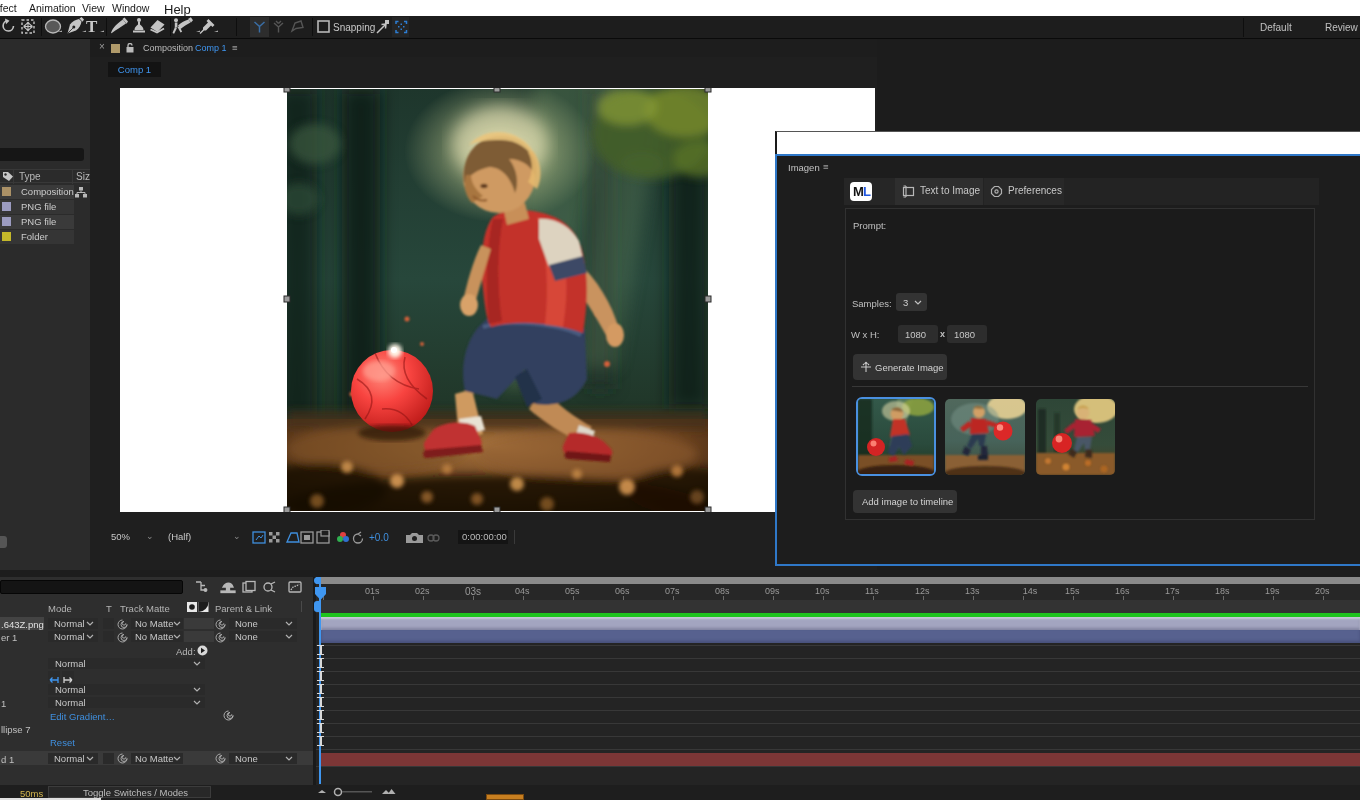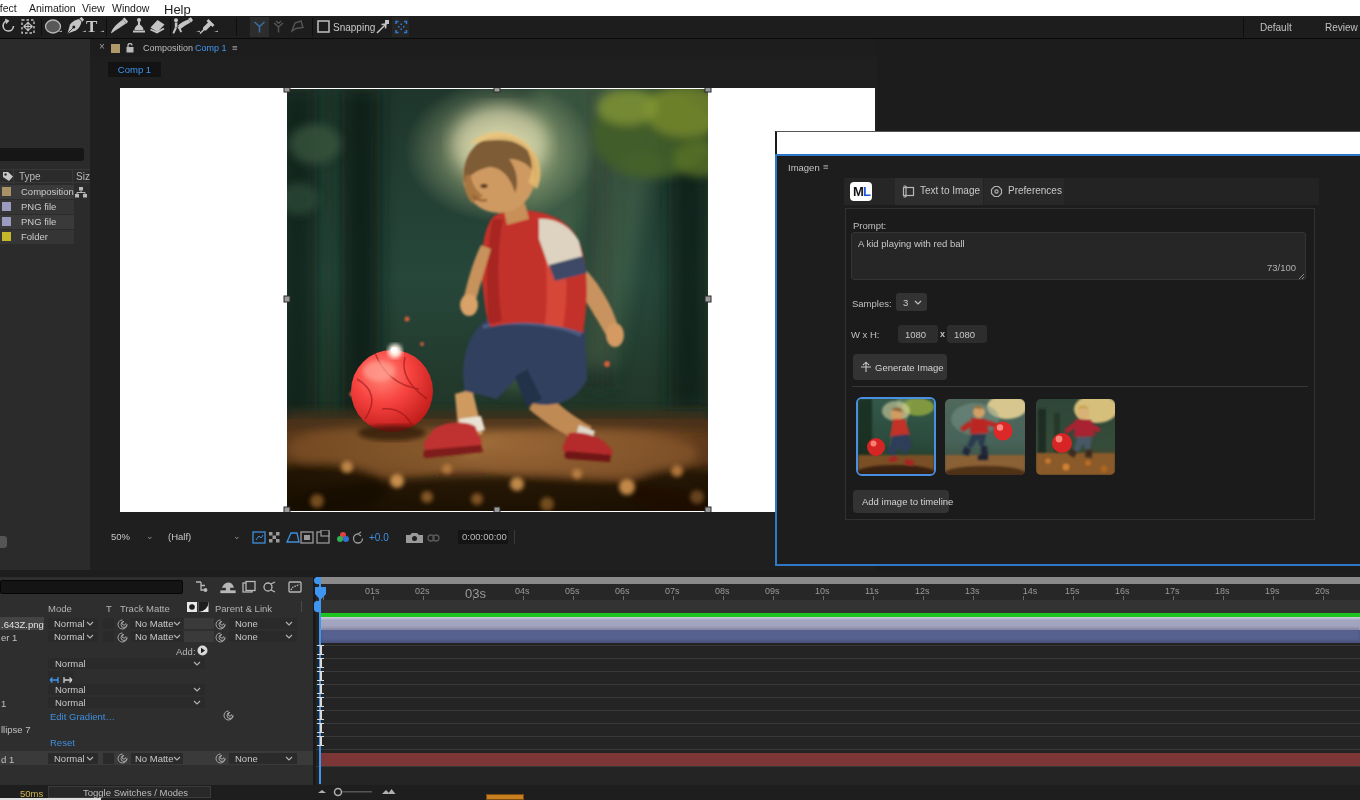--- a/index.html
+++ b/index.html
@@ -380,21 +380,21 @@
     <div class="abs" style="left:314px;top:7px;width:7px;height:7px;background:#3f96f0;border-radius:4px 0 0 4px;"></div>
 
     <div class="abs" style="left:316px;top:14px;width:1044px;height:16px;background:#272727;"></div>
     <div class="abs" id="ruler">
         <div class="abs" style="left:315px;top:16px;width:30px;font-size:9px;color:#9a9a9a;">0s</div>
         <div class="abs" style="left:323px;top:26px;width:1px;height:4px;background:#6a6a6a;"></div>
         <div class="abs" style="left:365px;top:16px;width:30px;font-size:9px;color:#9a9a9a;">01s</div>
         <div class="abs" style="left:373px;top:26px;width:1px;height:4px;background:#6a6a6a;"></div>
         <div class="abs" style="left:415px;top:16px;width:30px;font-size:9px;color:#9a9a9a;">02s</div>
         <div class="abs" style="left:423px;top:26px;width:1px;height:4px;background:#6a6a6a;"></div>
-        <div class="abs" style="left:465px;top:16px;width:30px;font-size:13px;color:#9a9a9a;">03s</div>
+        <div class="abs" style="left:465px;top:16px;width:30px;font-size:10px;color:#9a9a9a;">03s</div>
         <div class="abs" style="left:473px;top:26px;width:1px;height:4px;background:#6a6a6a;"></div>
         <div class="abs" style="left:515px;top:16px;width:30px;font-size:9px;color:#9a9a9a;">04s</div>
         <div class="abs" style="left:523px;top:26px;width:1px;height:4px;background:#6a6a6a;"></div>
         <div class="abs" style="left:565px;top:16px;width:30px;font-size:9px;color:#9a9a9a;">05s</div>
         <div class="abs" style="left:573px;top:26px;width:1px;height:4px;background:#6a6a6a;"></div>
         <div class="abs" style="left:615px;top:16px;width:30px;font-size:9px;color:#9a9a9a;">06s</div>
         <div class="abs" style="left:623px;top:26px;width:1px;height:4px;background:#6a6a6a;"></div>
         <div class="abs" style="left:665px;top:16px;width:30px;font-size:9px;color:#9a9a9a;">07s</div>
         <div class="abs" style="left:673px;top:26px;width:1px;height:4px;background:#6a6a6a;"></div>
         <div class="abs" style="left:715px;top:16px;width:30px;font-size:9px;color:#9a9a9a;">08s</div>
@@ -646,27 +646,20 @@
       <div class="abs txt" style="left:143px;top:29px;color:#c8c8c8;font-size:10px;">Text to Image</div>
       <div class="abs" style="left:207px;top:22px;width:80px;height:27px;background:#282828;"></div>
       <svg class="abs" style="left:213px;top:29px;" width="13" height="13" viewBox="0 0 13 13">
         <path d="M4.5 1.5 h4 L11.5 4.5 v4 L8.5 11.5 h-4 L1.5 8.5 v-4 Z" fill="none" stroke="#b0b0b0" stroke-width="1.2"></path>
         <circle cx="6.5" cy="6.5" r="1.6" fill="none" stroke="#b0b0b0" stroke-width="1.2"></circle>
       </svg>
       <div class="abs txt" style="left:231px;top:29px;color:#c8c8c8;font-size:10px;">Preferences</div>
 
       <div class="abs" style="left:68px;top:52px;width:470px;height:312px;background:#1b1b1b;border:1px solid #313131;"></div>
       <div class="abs txt" style="left:76px;top:64px;color:#c0c0c0;">Prompt:</div>
-      <div class="abs" style="left:74px;top:76px;width:455px;height:48px;background:#262626;border:1px solid #343434;border-radius:3px;">
-        <div class="abs txt" style="left:6px;top:5px;color:#c8c8c8;">A kid playing with red ball</div>
-        <div class="abs txt" style="left:415px;top:29px;color:#b0b0b0;">73/100</div>
-        <svg class="abs" style="left:446px;top:40px;" width="7" height="7" viewBox="0 0 7 7">
-          <path d="M6 1 L1 6 M6 4 L4 6" stroke="#8a8a8a" stroke-width="1"></path>
-        </svg>
-      </div>
       <div class="abs txt" style="left:75px;top:142px;color:#c0c0c0;">Samples:</div>
       <div class="abs" style="left:119px;top:137px;width:31px;height:18px;background:#333333;border-radius:3px;">
         <span class="abs txt" style="left:7px;top:4px;color:#d0d0d0;">3</span>
         <svg class="abs" style="left:18px;top:7px;" width="8" height="5" viewBox="0 0 8 5">
             <path d="M1 1 l3 3 3 -3" stroke="#c0c0c0" stroke-width="1.2" fill="none"></path>
           </svg>
       </div>
       <div class="abs txt" style="left:74px;top:173px;color:#c0c0c0;">W x H:</div>
       <div class="abs" style="left:121px;top:169px;width:40px;height:18px;background:#2d2d2d;border-radius:3px;">
         <span class="abs txt" style="left:7px;top:4px;color:#c8c8c8;">1080</span>
@@ -776,20 +769,20 @@
             <path d="M38 23 l-10 8 3 4 9 -7 Z" fill="#a82430"></path>
             <path d="M56 24 l9 6 -3 4 -8 -5 Z" fill="#a82430"></path>
             <path d="M41 38 l15 0 -2 12 -5 1 -1 -7 -6 9 -4 -2 Z" fill="#4a5666"></path>
             <path d="M35 49 l6 4 -3 6 -6 -4 Z" fill="#3c2c1c"></path>
             <path d="M50 50 l6 1 0 8 -7 -1 Z" fill="#3c2c1c"></path>
           </g>
           <circle cx="26" cy="44" r="10" fill="#d82424"></circle>
           <circle cx="23" cy="40" r="3.4" fill="#ff9080" opacity="0.9"></circle>
         </svg>
       </div>
-      <div class="abs" style="left:76px;top:334px;width:96px;height:23px;background:#333333;border-radius:4px;">
+      <div class="abs" style="left:76px;top:334px;width:104px;height:23px;background:#333333;border-radius:4px;">
         <span class="abs txt" style="left:9px;top:6px;color:#d4d4d4;">Add image to timeline</span>
       </div>
 
     </div>
   </div>
 
 </div>
 
 </body></html>

